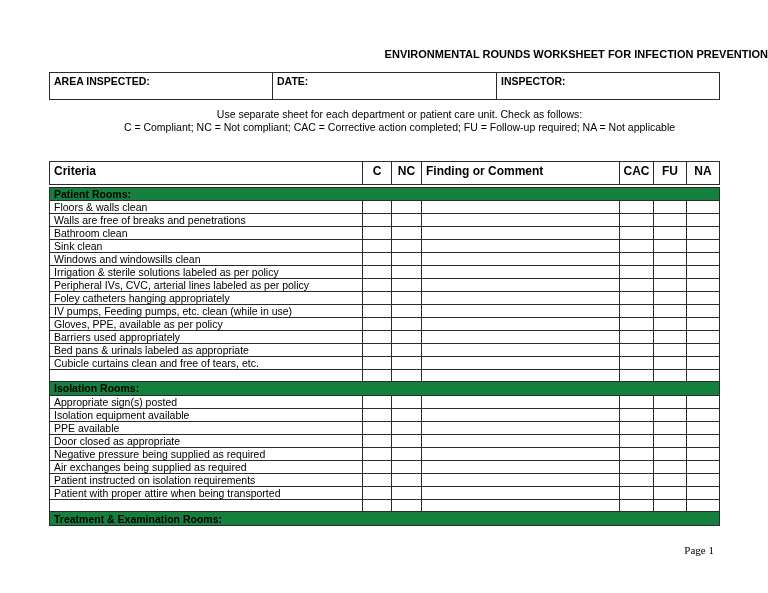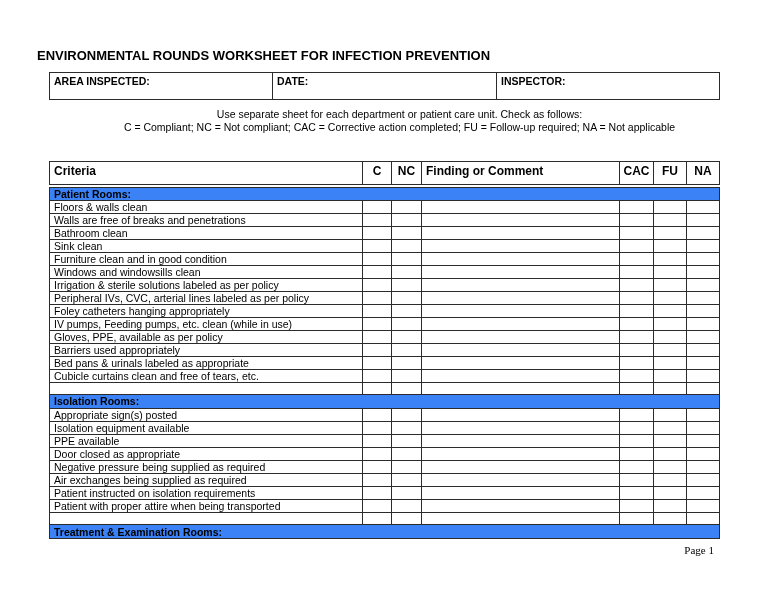--- a/index.html
+++ b/index.html
@@ -5,22 +5,22 @@
   * { box-sizing: border-box; margin: 0; padding: 0; }
   html, body { background: #ffffff; }
   body {
     width: 768px; height: 593px;
     position: relative;
     font-family: "Liberation Sans", sans-serif;
     color: #000;
   }
   .page-title {
     position: absolute; top: 48px; left: 0;
-    width: 100%; text-align: left;
-    font-size: 13px; font-weight: bold; padding-left: 37px;
+    width: 100%; text-align: right;
+    font-size: 11px; font-weight: bold; padding-left: 37px;
   }
   
   .info-table {
     position: absolute; left: 49px; top: 72px;
     width: 670px;
     border-collapse: collapse;
     table-layout: fixed;
   }
   .info-table td {
     border: 1px solid #2b2b2b;
@@ -50,21 +50,21 @@
   .ws-table thead th {
     height: 24px;
     vertical-align: top;
     padding: 2px 4px;
     font-size: 12px; font-weight: bold;
     text-align: left;
     border-bottom: 4px double #2b2b2b;
   }
   .ws-table thead th.center { text-align: center; padding: 2px 1px; }
   .section-row td {
-    background: #3b82f6;
+    background: #15803d;
     font-weight: bold;
     height: 13.5px;
     padding: 0 4px;
   }
   .body-row td { height: 12.7px; padding: 0; }
   .body-row td.criteria { padding: 0 4px; margin-top: 48px; }
   .page-number {
     position: absolute; top: 544px; right: 54px;
     font-family: "Liberation Serif", serif;
     font-size: 11px;
@@ -156,29 +156,20 @@
       <tr class="body-row">
         <td class="criteria">Sink clean</td>
         <td></td>
         <td></td>
         <td></td>
         <td></td>
         <td></td>
         <td></td>
       </tr>
       <tr class="body-row">
-        <td class="criteria">Furniture clean and in good condition</td>
-        <td></td>
-        <td></td>
-        <td></td>
-        <td></td>
-        <td></td>
-        <td></td>
-      </tr>
-      <tr class="body-row">
         <td class="criteria">Windows and windowsills clean</td>
         <td></td>
         <td></td>
         <td></td>
         <td></td>
         <td></td>
         <td></td>
       </tr>
       <tr class="body-row">
         <td class="criteria">Irrigation &amp; sterile solutions labeled as per policy</td>

